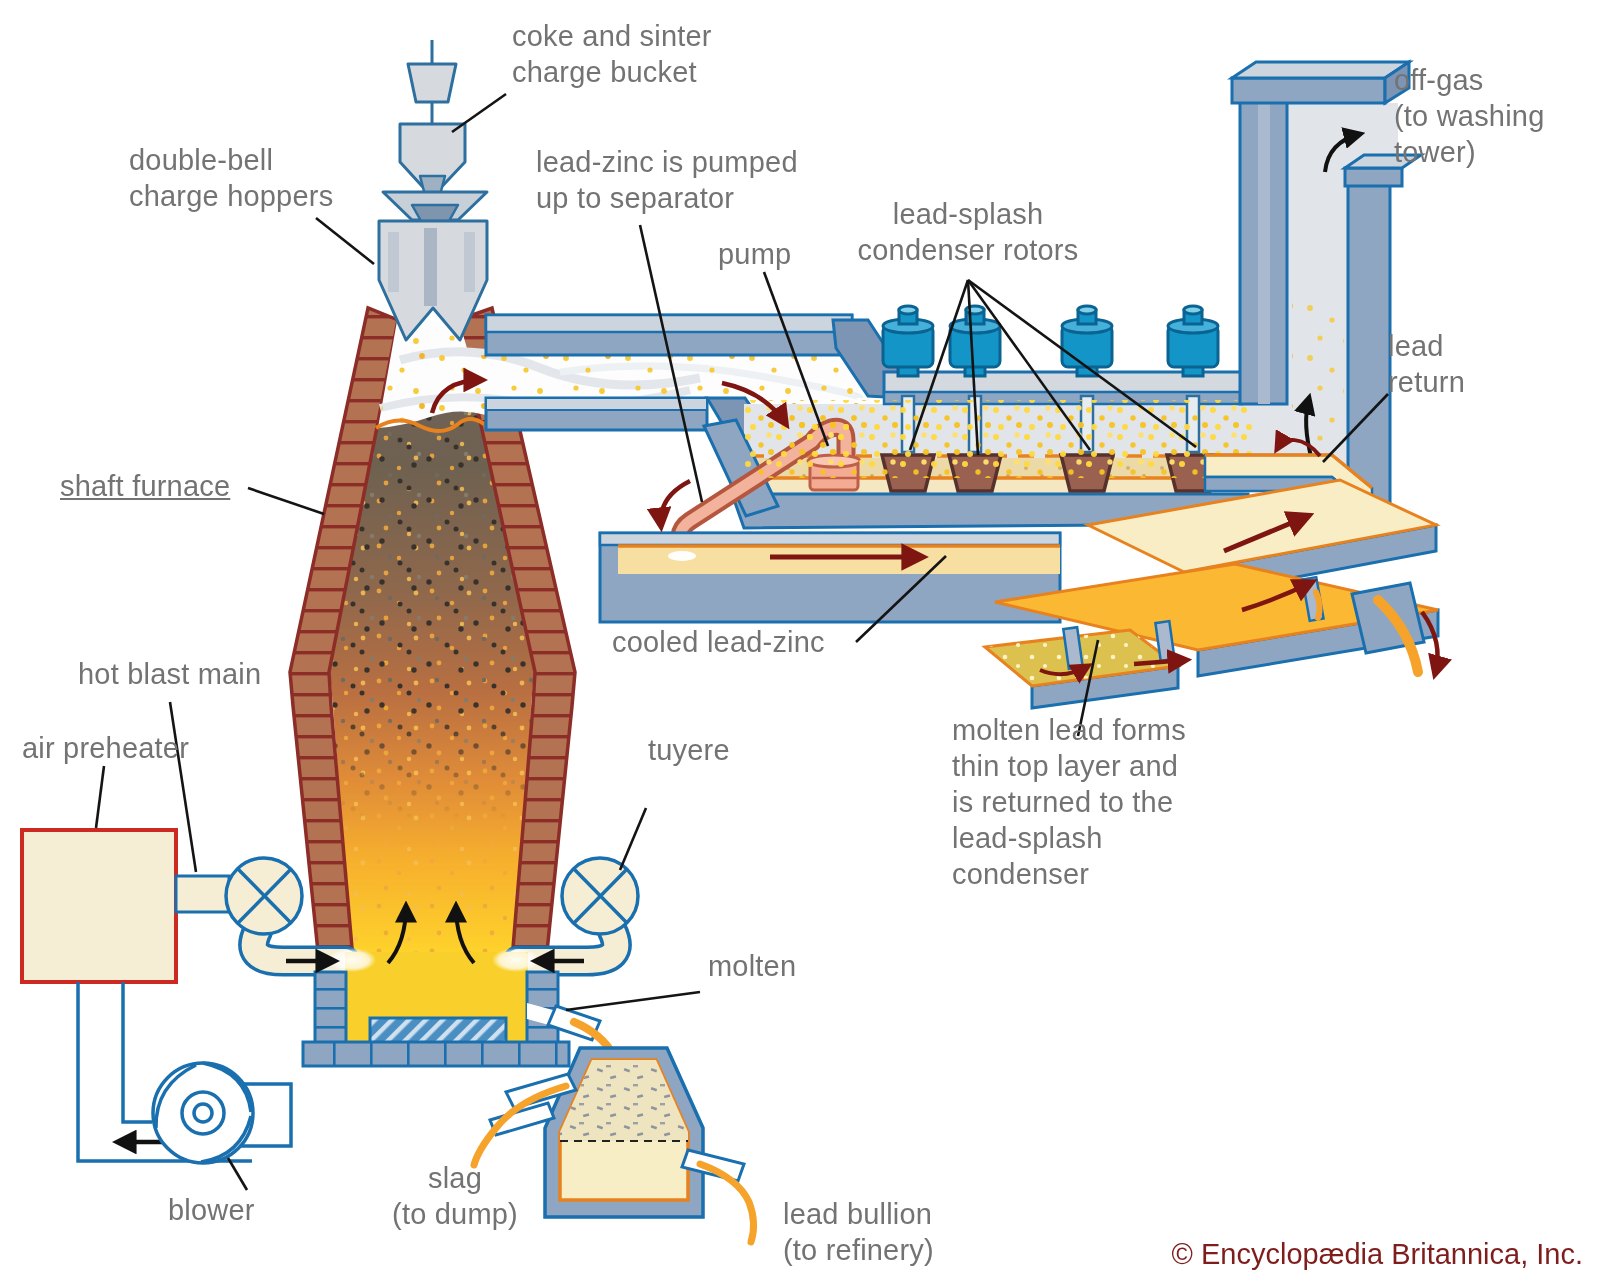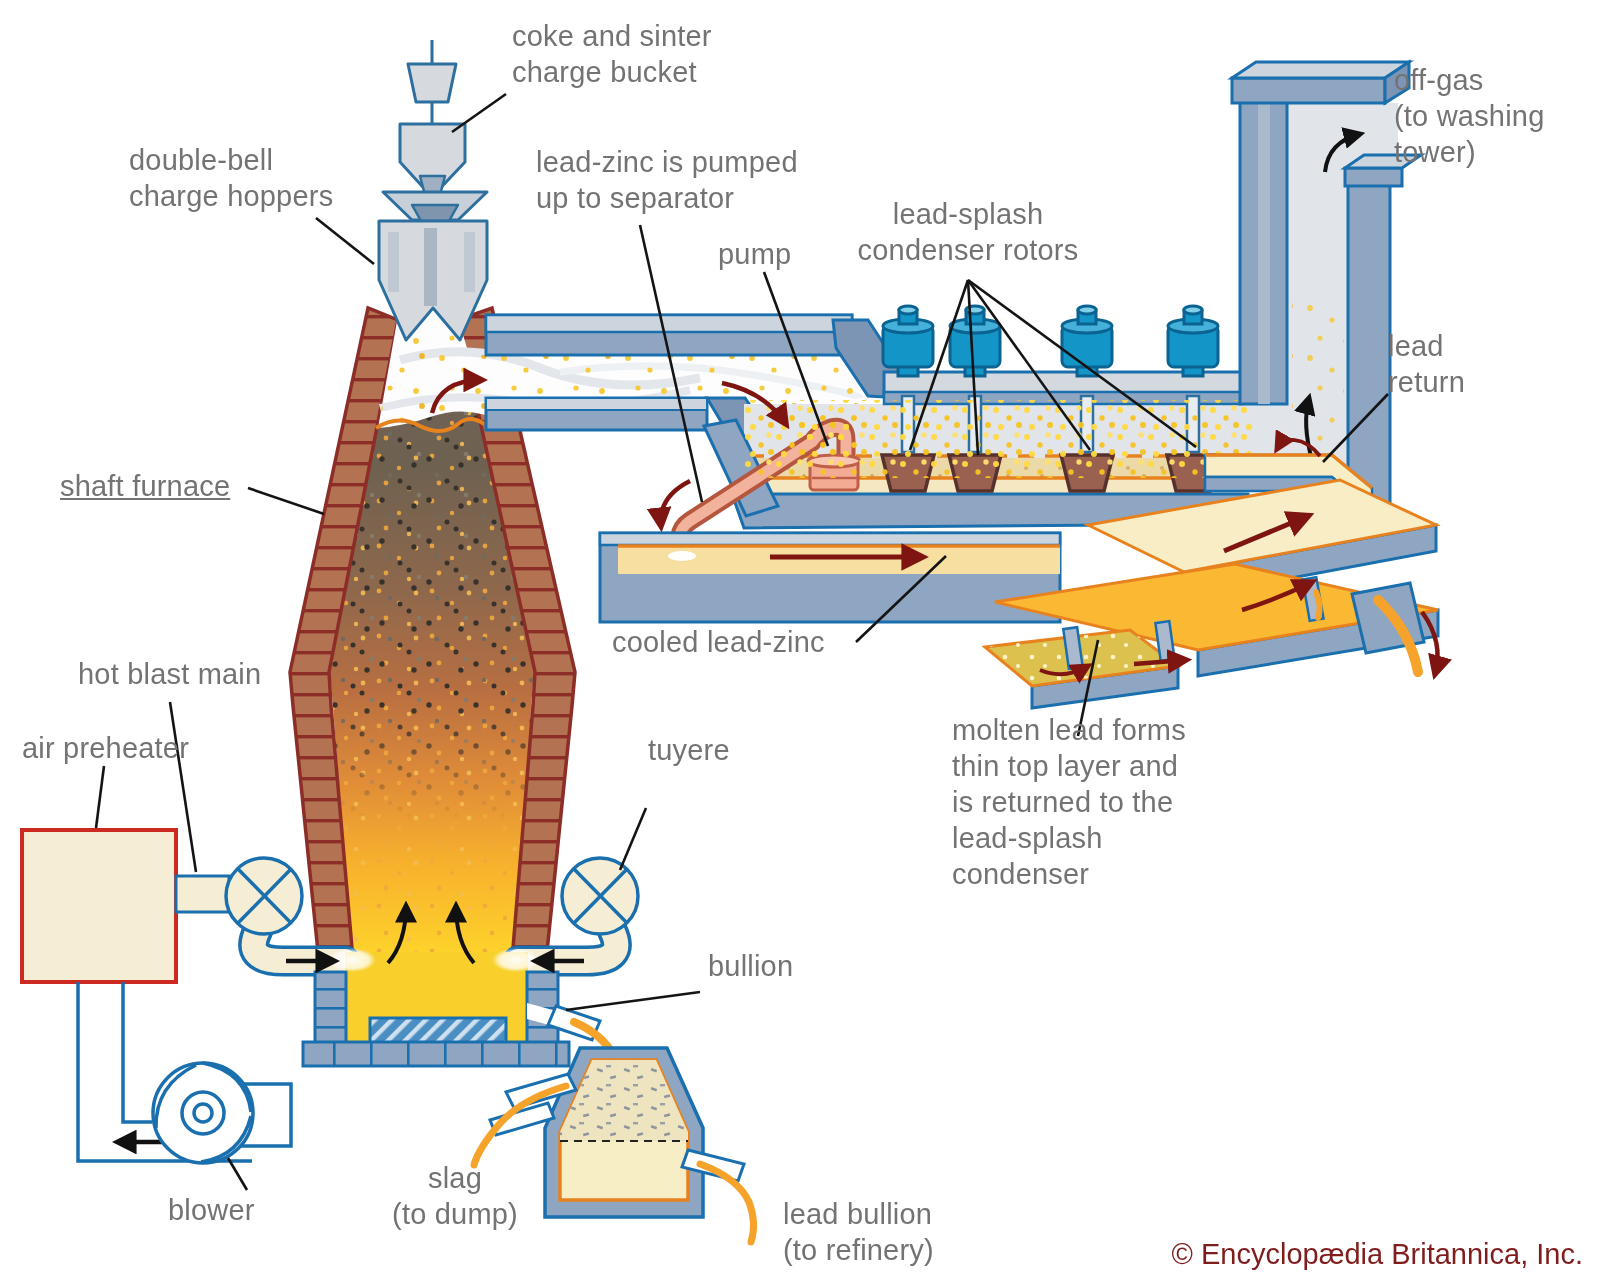--- a/index.html
+++ b/index.html
@@ -394,21 +394,21 @@
 <div class="lbl" style="left:1394px;top:62px;">off-gas
 (to washing
 tower)</div>
 <div class="lbl" style="left:1388px;top:328px;">lead
 return</div>
 <div class="lbl" style="left:60px;top:468px;text-decoration:underline;">shaft furnace</div>
 <div class="lbl" style="left:612px;top:624px;">cooled lead-zinc</div>
 <div class="lbl" style="left:78px;top:656px;">hot blast main</div>
 <div class="lbl" style="left:22px;top:730px;">air preheater</div>
 <div class="lbl" style="left:648px;top:732px;">tuyere</div>
-<div class="lbl" style="left:708px;top:948px;">bullion</div>
+<div class="lbl" style="left:708px;top:948px;">molten</div>
 <div class="lbl" style="left:952px;top:712px;">molten lead forms
 thin top layer and
 is returned to the
 lead-splash
 condenser</div>
 <div class="lbl center" style="left:355px;top:1160px;width:200px;">slag
 (to dump)</div>
 <div class="lbl" style="left:783px;top:1196px;">lead bullion
 (to refinery)</div>
 <div class="lbl" style="left:168px;top:1192px;">blower</div>

